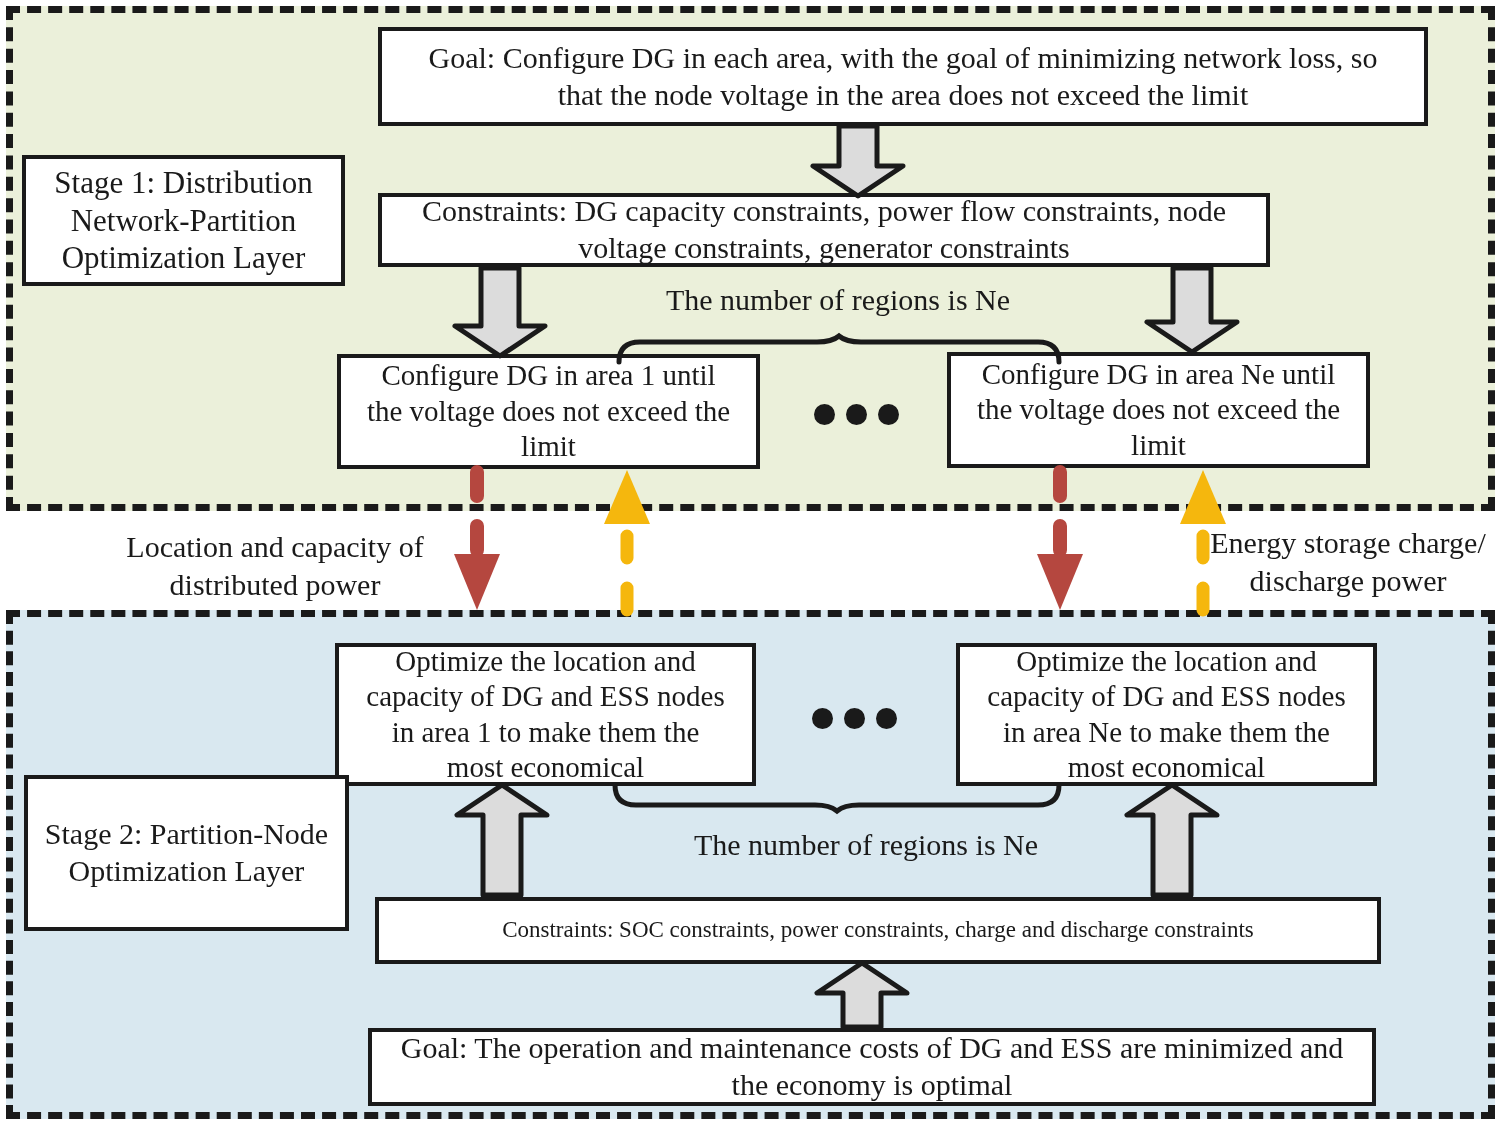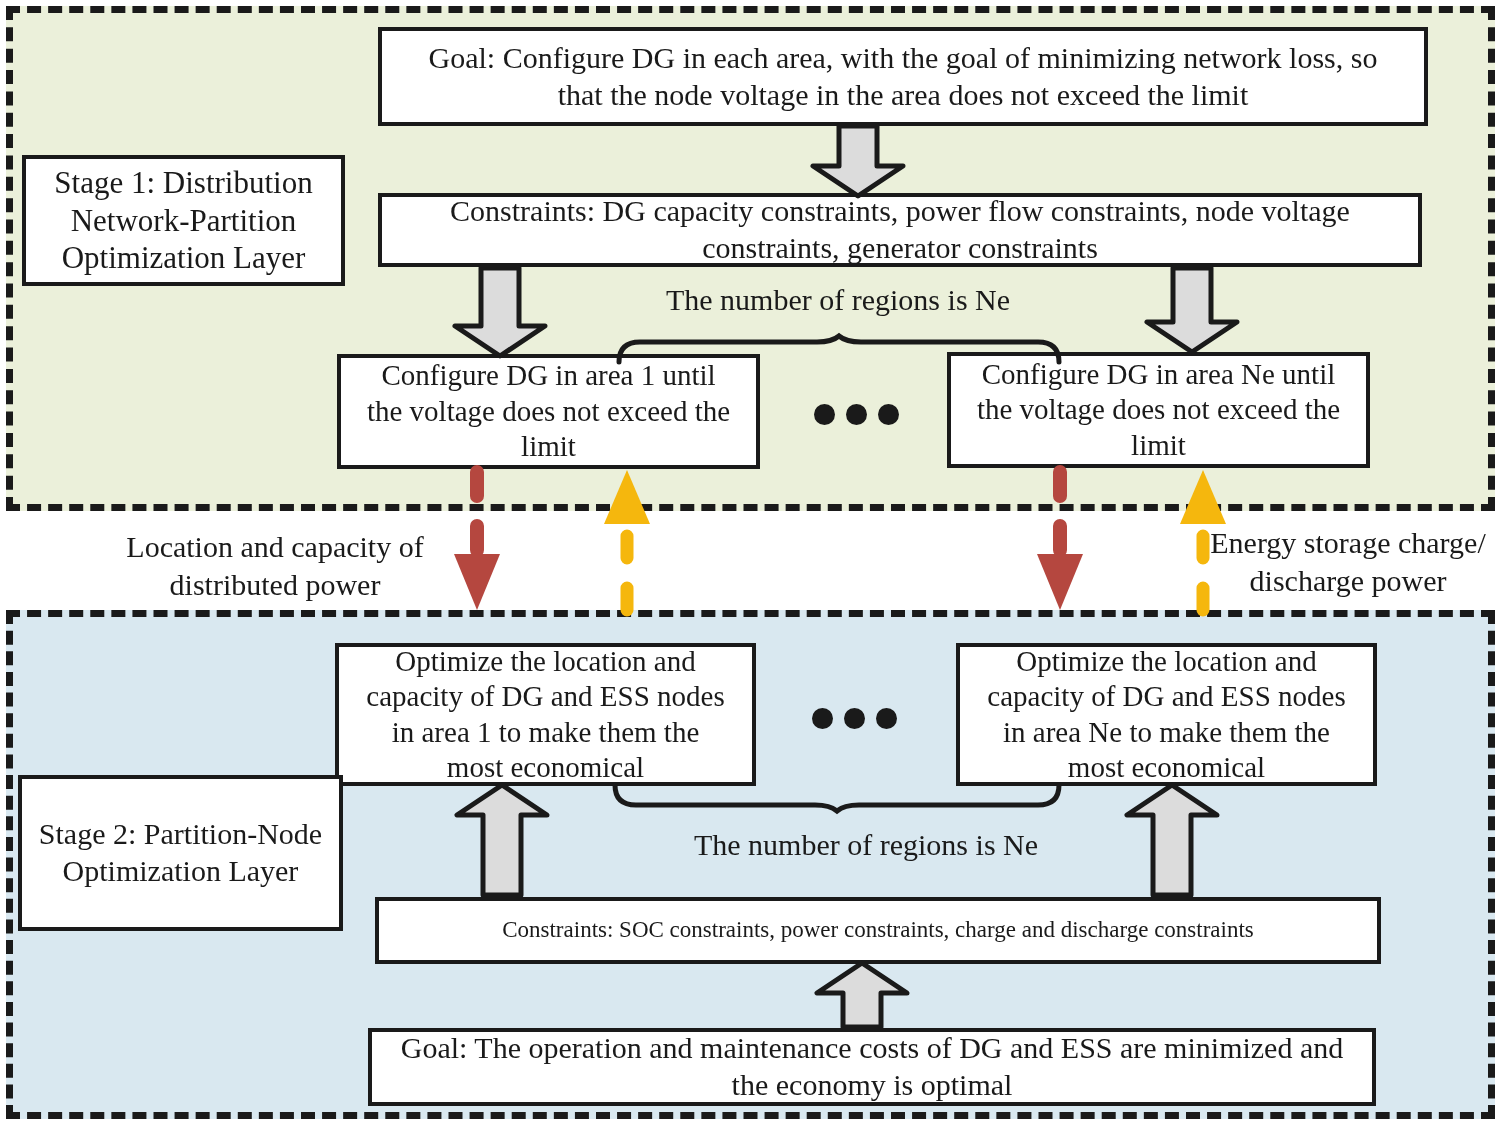--- a/index.html
+++ b/index.html
@@ -12,26 +12,26 @@
   #stage1-region { left:6px; top:6px; width:1489px; height:505px; background:#ebf0da; }
   #stage2-region { left:6px; top:610px; width:1489px; height:509px; background:#d9e8f0; }
 
   .wbox {
     position:absolute; box-sizing:border-box; background:#ffffff;
     border:4px solid #1a1a1a; display:flex; align-items:center; justify-content:center;
     text-align:center; padding:2px 24px; line-height:1.22;
   }
   #goal1        { left:378px; top:27px;  width:1050px; height:99px;  font-size:30px; }
   #stage1-label { left:22px;  top:155px; width:323px;  height:131px; font-size:31px; }
-  #constraints1 { left:378px; top:193px; width:1044px; height:74px;  font-size:30px; }
+  #constraints1 { left:378px; top:193px; width:892px; height:74px;  font-size:30px; }
   #cfg1         { left:337px; top:354px; width:423px;  height:115px; font-size:29px; }
   #cfgNe        { left:947px; top:352px; width:423px;  height:116px; font-size:29px; }
   #opt1         { left:335px; top:643px; width:421px;  height:143px; font-size:29px; }
   #optNe        { left:956px; top:643px; width:421px;  height:143px; font-size:29px; }
-  #stage2-label { left:18px;  top:775px; width:325px;  height:156px; font-size:30px; padding:0 4px; }
+  #stage2-label { left:24px;  top:775px; width:325px;  height:156px; font-size:30px; padding:0 4px; }
   #constraints2 { left:375px; top:897px; width:1006px; height:67px;  font-size:23px; white-space:nowrap; }
   #goal2        { left:368px; top:1028px;width:1008px; height:78px;  font-size:30px; }
 
   .flabel { position:absolute; text-align:center; font-size:30px; line-height:1.25; }
   #note1      { left:588px;  top:281px; width:500px; }
   #down-label { left:95px;   top:528px; width:360px; }
   #up-label   { left:1198px; top:524px; width:300px; }
   #note2      { left:616px;  top:826px; width:500px; }
   .flabel span { display:block; }
 

